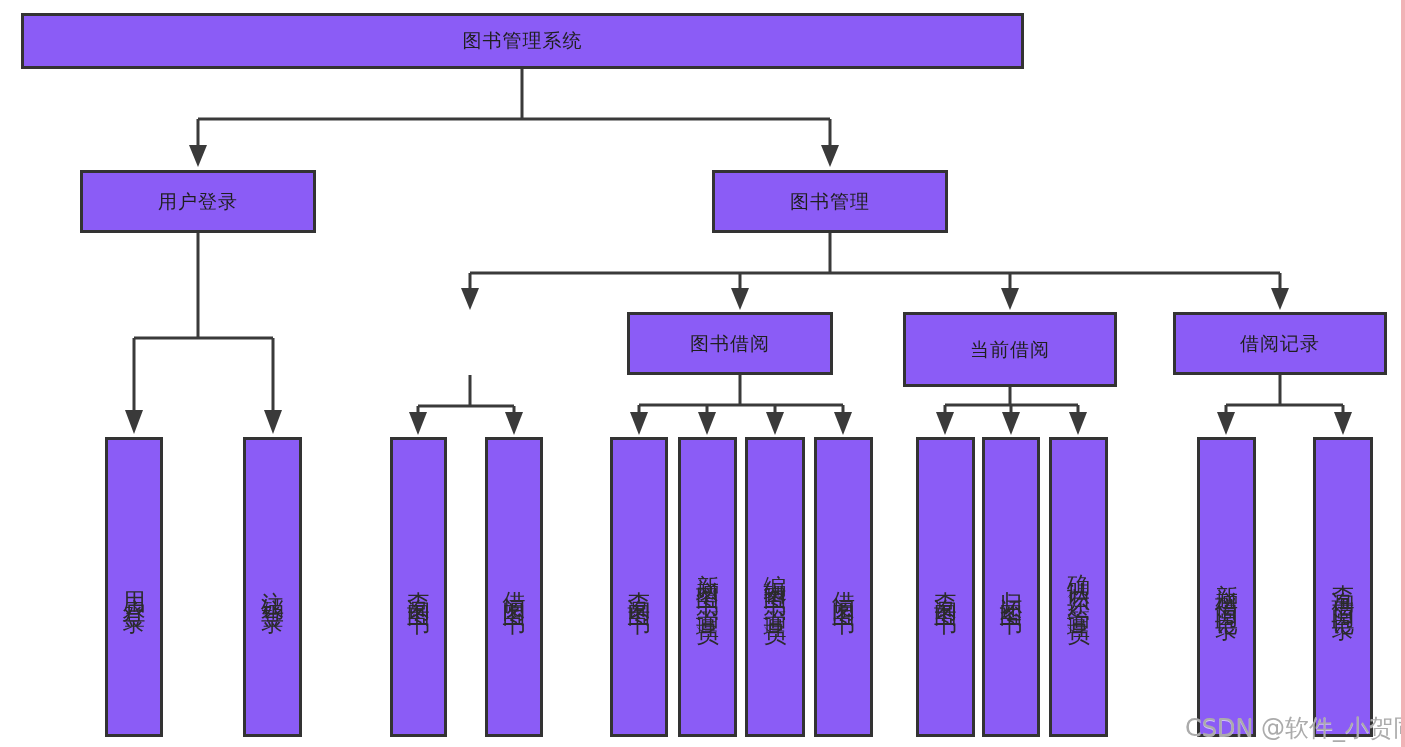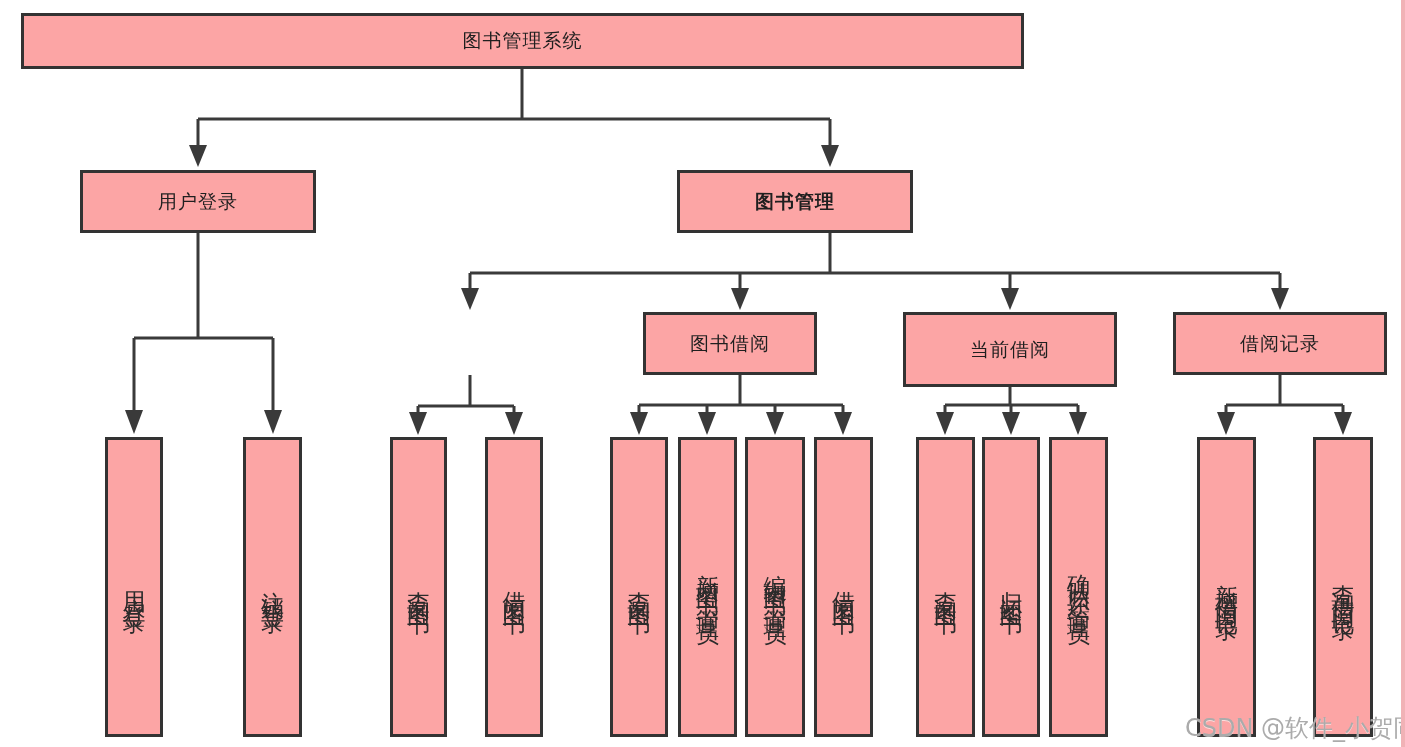--- a/index.html
+++ b/index.html
@@ -13,21 +13,21 @@
   }
   .connector-layer {
     position: absolute;
     left: 0; top: 0;
     width: 1405px; height: 747px;
     pointer-events: none;
   }
   .node, .leaf {
     position: absolute;
     box-sizing: border-box;
-    background: #fca5a5;
+    background: #8b5cf6;
     border: 3px solid #333333;
     display: flex;
     align-items: center;
     justify-content: center;
     color: #1f1f1f;
   }
   .node {
     font-size: 19px;
     letter-spacing: 1px;
     white-space: nowrap;
@@ -100,23 +100,23 @@
     <g stroke="#3a3a3a" stroke-width="3" fill="#3a3a3a">
       <path d="M1280,375 V405 M1226,405 H1343 M1226,405 V413 M1343,405 V413" fill="none"></path>
       <polygon points="1217,412 1235,412 1226,435" stroke="none"></polygon>
       <polygon points="1334,412 1352,412 1343,435" stroke="none"></polygon>
     </g>
   </svg>
 
   <div class="node" style="left:21px; top:13px; width:1003px; height:56px;">图书管理系统</div>
 
   <div class="node" style="left:80px; top:170px; width:236px; height:63px;">用户登录</div>
-  <div class="node" style="left:677px; top:170px; width:236px; height:63px;font-weight:bold;">图书管理</div>
+  <div class="node" style="left:712px; top:170px; width:236px; height:63px;">图书管理</div>
 
-  <div class="node" style="left:643px; top:312px; width:174px; height:63px;">图书借阅</div>
+  <div class="node" style="left:627px; top:312px; width:206px; height:63px;">图书借阅</div>
   <div class="node" style="left:903px; top:312px; width:214px; height:75px;">当前借阅</div>
   <div class="node" style="left:1173px; top:312px; width:214px; height:63px;">借阅记录</div>
 
   <div class="leaf" style="left:105px; top:437px; width:58px; height:300px;">用户登录</div>
   <div class="leaf" style="left:243px; top:437px; width:59px; height:300px;">注销登录</div>
 
   <div class="leaf" style="left:390px; top:437px; width:57px; height:300px;">查询图书</div>
   <div class="leaf" style="left:485px; top:437px; width:58px; height:300px;">借阅图书</div>
 
   <div class="leaf" style="left:610px; top:437px; width:58px; height:300px;">查询图书</div>

